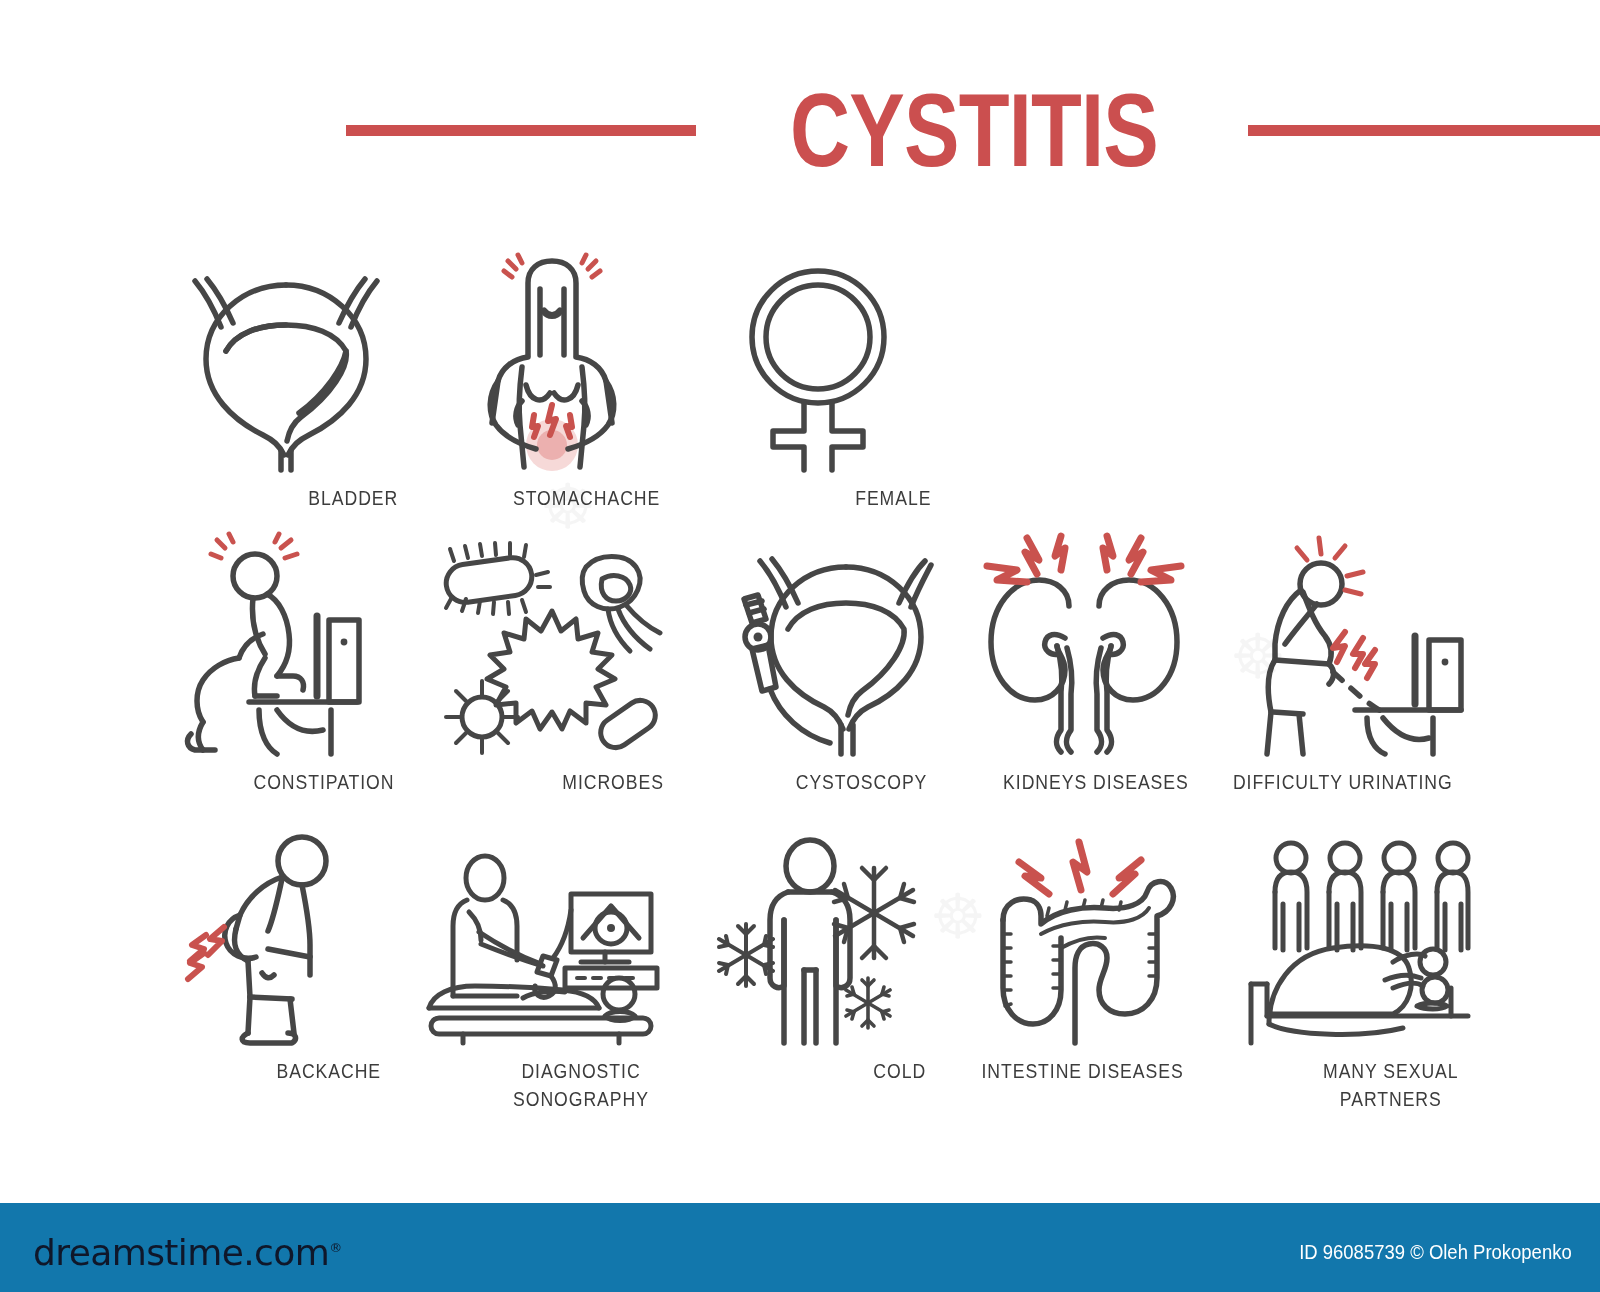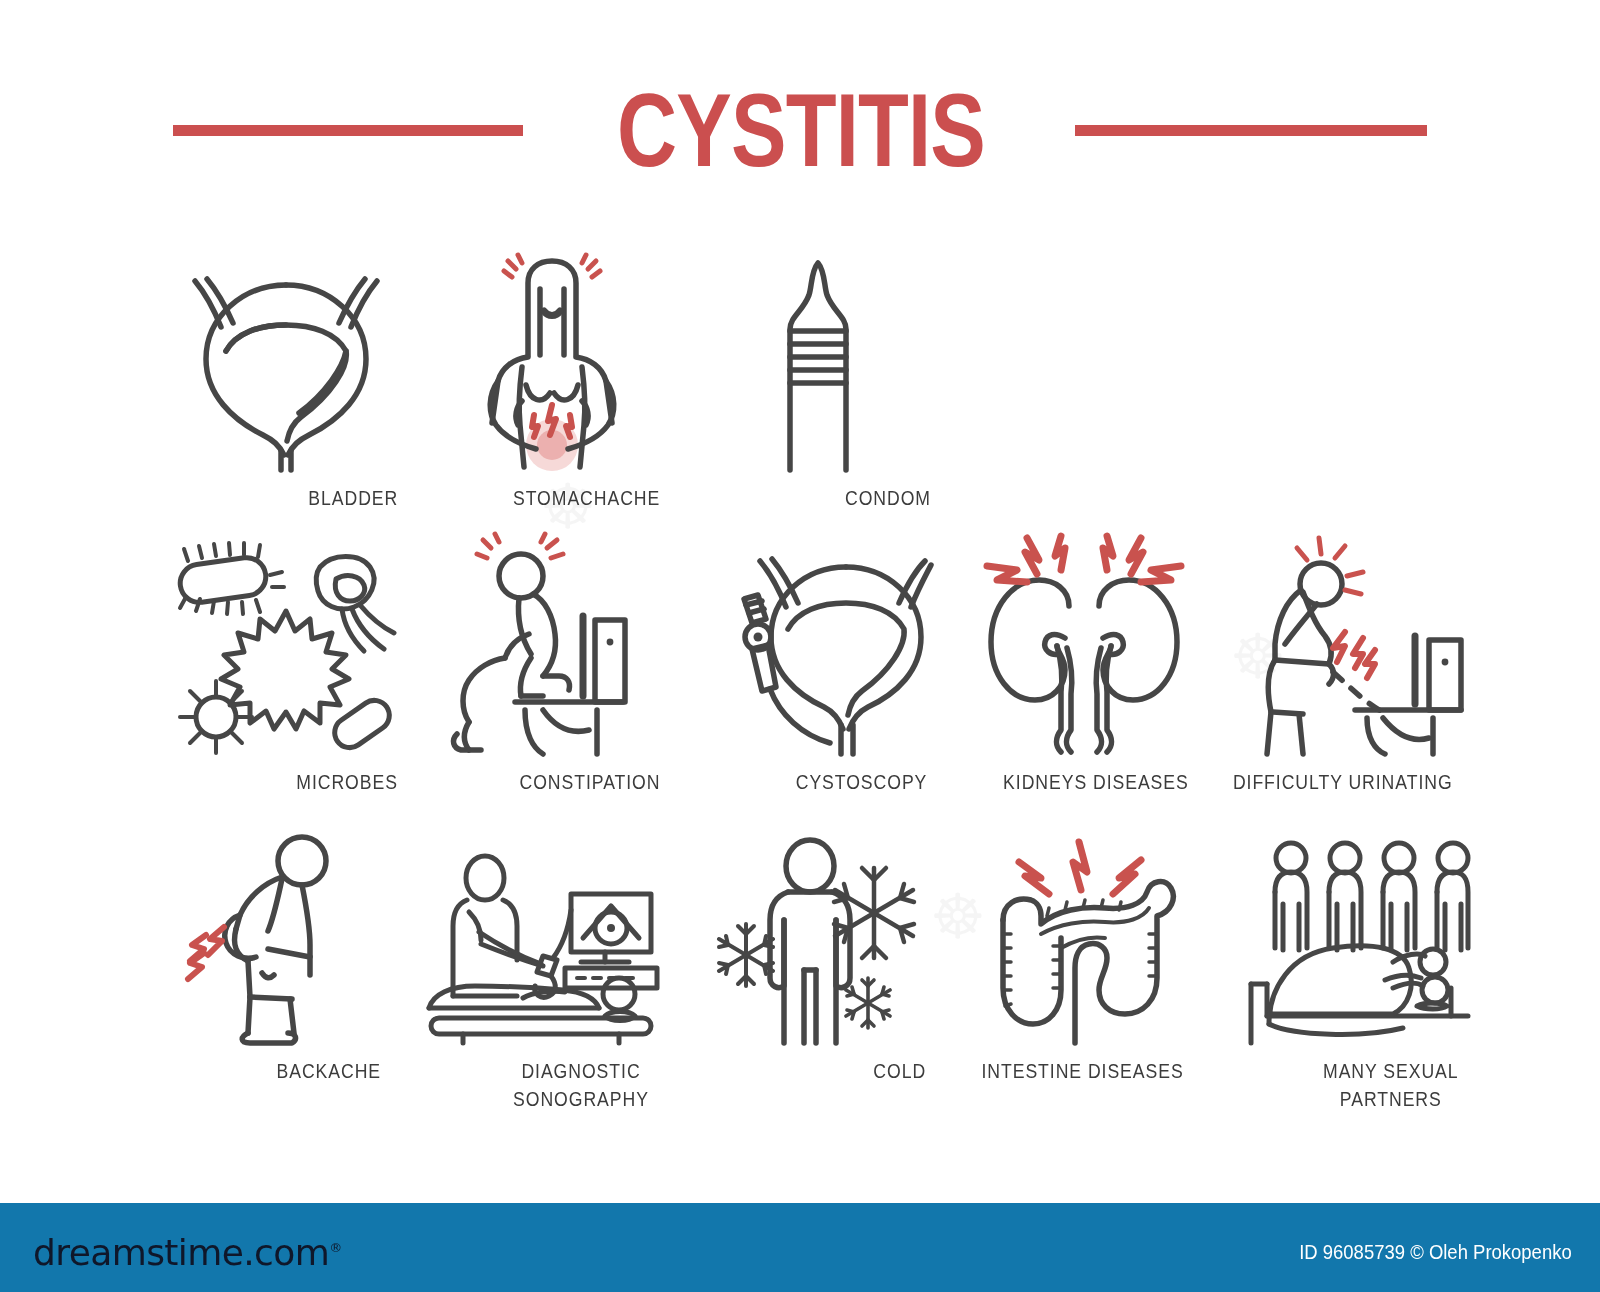--- a/index.html
+++ b/index.html
@@ -1,21 +1,21 @@
 <!DOCTYPE html>
 <html><head>
 <meta charset="utf-8">
 <style>
   html,body{margin:0;padding:0;background:#fff;}
   body{width:1600px;height:1292px;position:relative;overflow:hidden;
        font-family:"Liberation Sans",sans-serif;}
 
   
   .title-wrap{position:absolute;left:0;top:78px;width:1600px;height:104px;
-      display:flex;align-items:center;justify-content:center;gap:0;}
+      display:flex;align-items:center;justify-content:flex-end;gap:0;}
   .rule{height:11px;background:#cb4f4f;flex:0 0 auto;}
   .rule.left{width:350px;margin-right:48px;}
   .rule.right{width:352px;margin-left:44px;}
   .title{color:#cb4f4f;font-size:104px;line-height:1;font-weight:bold;
       letter-spacing:-1px;transform:scaleX(0.80);transform-origin:center;
       white-space:nowrap;font-family:"Liberation Sans",sans-serif;}
 
   
   .grid{position:absolute;left:140px;top:255px;width:1330px;}
   .row{display:flex;}
@@ -115,37 +115,71 @@
             <path d="M90 150 L86 166 L94 164 L88 180"></path>
             <path d="M72 160 L70 172 L76 171 L72 182"></path>
             <path d="M108 160 L110 172 L104 171 L108 182"></path>
           </g>
         </svg>
       </div>
       <div class="caption">STOMACHACHE</div>
     </div>
 
 
-
-    <div class="cell">
-      <div class="art">
-        <svg width="90" height="215" viewBox="0 0 90 215" fill="none" stroke="#464646" stroke-width="5.5" stroke-linecap="round" stroke-linejoin="round">
-          <path d="M17 215 L17 74 C17 62 30 56 36 40 C39 31 38 16 45 8 C52 16 51 31 54 40 C60 56 73 62 73 74 L73 215"></path>
-          <path d="M17 76 L73 76"></path>
-          <path d="M17 89 L73 89"></path>
-          <path d="M17 102 L73 102"></path>
-          <path d="M17 115 L73 115"></path>
-          <path d="M17 128 L73 128"></path>
-        </svg>
-      </div>
-      <div class="caption">CONDOM</div>
-    </div>
+    <div class="cell">
+      <div class="art">
+        <svg width="150" height="205" viewBox="0 0 150 205" fill="none" stroke="#464646" stroke-width="5.5" stroke-linecap="round" stroke-linejoin="round">
+          <circle cx="75" cy="72" r="66"></circle>
+          <circle cx="75" cy="72" r="52"></circle>
+          <path d="M61 137 L61 166 L30 166 L30 182 L61 182 L61 205"></path>
+          <path d="M89 137 L89 166 L120 166 L120 182 L89 182 L89 205"></path>
+        </svg>
+      </div>
+      <div class="caption">FEMALE</div>
+    </div>
+
   </div>
 
   <div class="row r2">
+
+    <div class="cell">
+      <div class="art">
+        <svg width="210" height="220" viewBox="0 0 210 220" fill="none" stroke="#464646" stroke-width="5.5" stroke-linecap="round" stroke-linejoin="round">
+
+          <path d="M68 168 L176 168"></path>
+          <path d="M148 86 L178 86 L178 168 L148 168 Z"></path>
+          <circle cx="163" cy="108" r="3.4" fill="#464646" stroke="none"></circle>
+          <path d="M136 82 L136 162" stroke-width="7"></path>
+          <path d="M78 176 C78 200 86 214 96 220"></path>
+          <path d="M150 176 L150 220"></path>
+          <path d="M96 176 C110 196 126 200 142 196"></path>
+
+          <circle cx="74" cy="42" r="22"></circle>
+          <path d="M86 60 C98 66 106 82 108 100 C110 116 106 130 96 142"></path>
+          <path d="M72 64 C70 84 74 104 84 120"></path>
+          <path d="M82 100 C70 104 62 112 58 124"></path>
+          <path d="M96 142 L112 142 C120 142 124 148 122 156"></path>
+          <path d="M58 124 C44 126 30 134 22 146 C14 158 14 176 22 188"></path>
+          <path d="M84 124 C76 136 72 150 74 162"></path>
+          <path d="M74 162 L96 162"></path>
+          <path d="M22 188 C16 198 16 208 22 216"></path>
+          <path d="M10 200 C4 206 6 214 14 216 L34 216"></path>
+
+          <g stroke="#c9524e" stroke-width="5">
+            <path d="M44 14 L36 6"></path>
+              <path d="M40 24 L30 20"></path>
+              <path d="M52 8 L48 0"></path>
+            <path d="M100 14 L110 6"></path>
+              <path d="M104 24 L116 20"></path>
+              <path d="M94 8 L98 0"></path>
+          </g>
+        </svg>
+      </div>
+      <div class="caption">CONSTIPATION</div>
+    </div>
 
     <div class="cell">
       <div class="art">
         <svg width="225" height="215" viewBox="0 0 225 215" fill="none" stroke="#464646" stroke-width="5" stroke-linecap="round" stroke-linejoin="round">
 
           <g>
             <rect x="6" y="22" width="86" height="38" rx="19" transform="rotate(-8 49 41)"></rect>
             <g stroke-width="4">
               <path d="M14 22 L10 10"></path>
                 <path d="M28 19 L25 7"></path>
@@ -185,56 +219,20 @@
                 <path d="M28 192 L16 204"></path>
               <path d="M22 178 L6 178"></path>
                 <path d="M28 164 L16 152"></path>
             </g>
           </g>
 
           <rect x="158" y="170" width="60" height="30" rx="15" transform="rotate(-35 188 185)"></rect>
         </svg>
       </div>
       <div class="caption">MICROBES</div>
-    </div>
-
-    <div class="cell">
-      <div class="art">
-        <svg width="210" height="220" viewBox="0 0 210 220" fill="none" stroke="#464646" stroke-width="5.5" stroke-linecap="round" stroke-linejoin="round">
-
-          <path d="M68 168 L176 168"></path>
-          <path d="M148 86 L178 86 L178 168 L148 168 Z"></path>
-          <circle cx="163" cy="108" r="3.4" fill="#464646" stroke="none"></circle>
-          <path d="M136 82 L136 162" stroke-width="7"></path>
-          <path d="M78 176 C78 200 86 214 96 220"></path>
-          <path d="M150 176 L150 220"></path>
-          <path d="M96 176 C110 196 126 200 142 196"></path>
-
-          <circle cx="74" cy="42" r="22"></circle>
-          <path d="M86 60 C98 66 106 82 108 100 C110 116 106 130 96 142"></path>
-          <path d="M72 64 C70 84 74 104 84 120"></path>
-          <path d="M82 100 C70 104 62 112 58 124"></path>
-          <path d="M96 142 L112 142 C120 142 124 148 122 156"></path>
-          <path d="M58 124 C44 126 30 134 22 146 C14 158 14 176 22 188"></path>
-          <path d="M84 124 C76 136 72 150 74 162"></path>
-          <path d="M74 162 L96 162"></path>
-          <path d="M22 188 C16 198 16 208 22 216"></path>
-          <path d="M10 200 C4 206 6 214 14 216 L34 216"></path>
-
-          <g stroke="#c9524e" stroke-width="5">
-            <path d="M44 14 L36 6"></path>
-              <path d="M40 24 L30 20"></path>
-              <path d="M52 8 L48 0"></path>
-            <path d="M100 14 L110 6"></path>
-              <path d="M104 24 L116 20"></path>
-              <path d="M94 8 L98 0"></path>
-          </g>
-        </svg>
-      </div>
-      <div class="caption">CONSTIPATION</div>
     </div>
 
     <div class="cell">
       <div class="art">
         <svg width="225" height="225" viewBox="0 0 225 225" fill="none" stroke="#464646" stroke-width="5.5" stroke-linecap="round" stroke-linejoin="round">
 
           <path d="M140 38 C181 38 215 68 215 108 C215 142 190 165 162 178 C152 183 147 190 143 200"></path>
           <path d="M140 38 C99 38 65 68 65 108 C65 142 90 165 118 178 C128 183 133 190 137 200"></path>
           <path d="M80 78 C72 58 64 44 54 32"></path>
           <path d="M92 74 C84 56 76 42 66 30"></path>

